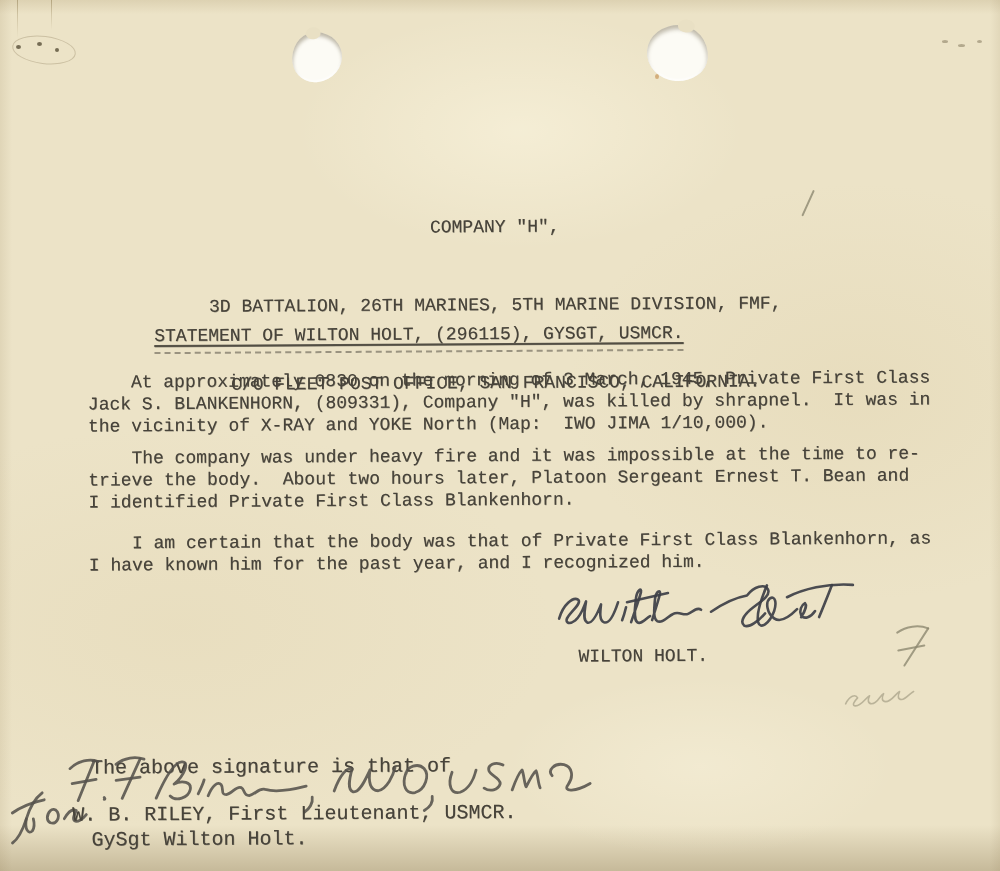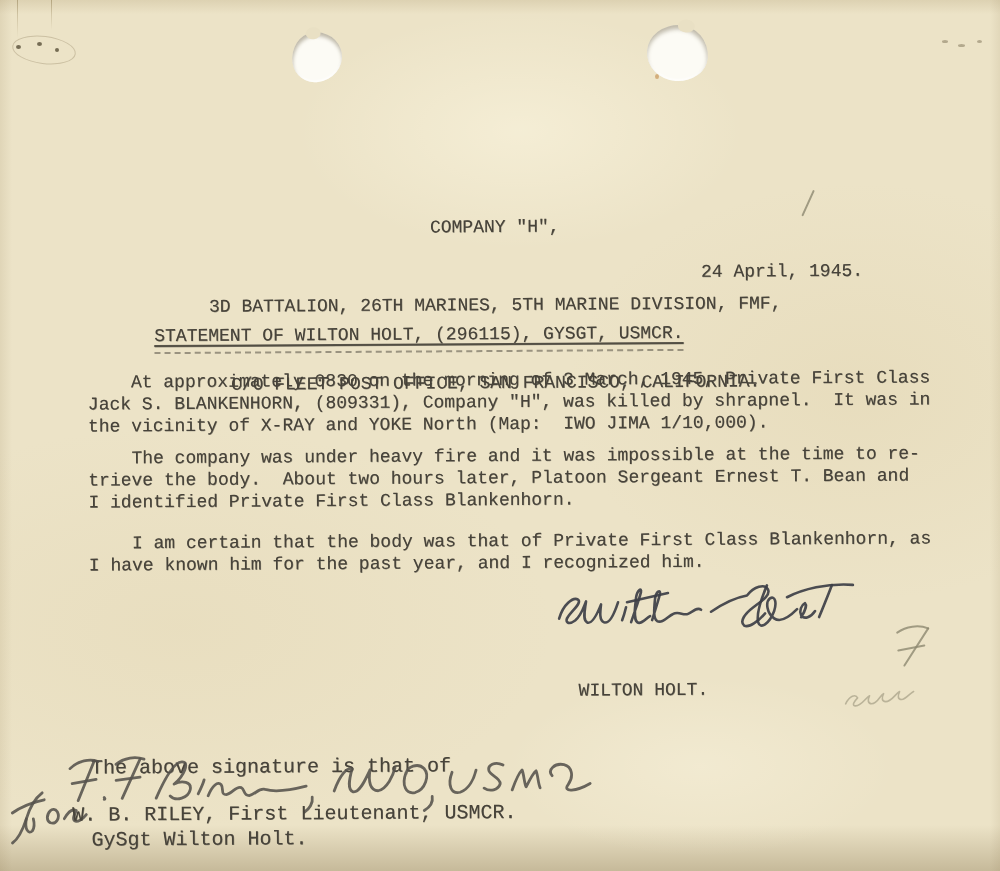--- a/index.html
+++ b/index.html
@@ -74,21 +74,20 @@
     <div class="abs type sz-body center" style="top:162px;left:-4px;">
       <div>COMPANY "H",</div>
       <div>3D BATTALION, 26TH MARINES, 5TH MARINE DIVISION, FMF,</div>
       <div>C/O FLEET POST OFFICE, SAN FRANCISCO, CALIFORNIA.</div>
     </div>
 
     <svg class="abs pencil" style="left:799px;top:189px;" width="20" height="32" viewBox="0 0 20 32" aria-label="/">
       <path d="M16,4 L5,28"></path>
     </svg>
 
-    <div class="abs type sz-body" style="left:702px;top:262px;">24 April, 1945.</div>
 
     <div class="abs type sz-body" style="left:90px;top:301px;">
       <span class="heading-outer"><span class="heading-inner">STATEMENT OF WILTON HOLT, (296115), GYSGT, USMCR.</span></span>
     </div>
 
     <div class="abs type sz-body" style="left:88px;top:369px;width:870px;">    At approximately 0830 on the morning of 3 March, 1945, Private First Class
 Jack S. BLANKENHORN, (809331), Company "H", was killed by shrapnel.  It was in
 the vicinity of X-RAY and YOKE North (Map:  IWO JIMA 1/10,000).</div>
     <div class="abs type sz-body" style="left:88px;top:445px;width:870px;">    The company was under heavy fire and it was impossible at the time to re-
 trieve the body.  About two hours later, Platoon Sergeant Ernest T. Bean and
@@ -102,21 +101,21 @@
       <path d="M80,44 C84,32 88,22 90,14 C91,9 86,12 85,20 C84,30 82,40 86,44 C90,47 95,40 99,38"></path>
       <path d="M101,42 C104,32 107,24 109,16 C110,11 105,13 104,21 C103,31 102,40 106,43 C111,46 117,38 122,36 C128,33 132,38 137,36 C142,34 146,29 150,32"></path>
       <path d="M76,24 L117,15"></path>
       <path d="M160,34 C172,26 184,20 196,18 C203,9 214,6 217,12 C220,18 210,24 202,30 C194,36 188,44 193,48 C198,51 208,43 214,36"></path>
       <path d="M216,8 C210,22 205,36 207,45 C209,52 218,47 223,34 C226,25 224,18 219,21 C214,25 216,36 223,41 C230,46 240,38 246,32"></path>
       <path d="M250,40 C254,34 256,28 254,26 C250,28 248,34 250,38 C253,43 260,40 264,34"></path>
       <path d="M268,40 C273,28 278,16 281,8"></path>
       <path d="M236,20 C252,12 276,6 302,8"></path>
     </svg>
 
-    <div class="abs type sz-body" style="left:577px;top:680px;">WILTON HOLT.</div>
+    <div class="abs type sz-body" style="left:577px;top:646px;">WILTON HOLT.</div>
 
     <svg class="abs pencil" style="left:886px;top:622px;" width="48" height="50" viewBox="0 0 48 50" aria-label="7">
       <path d="M10,13 C19,7 31,5 41,9"></path>
       <path d="M41,9 L17,46"></path>
       <path d="M11,31 L37,26"></path>
     </svg>
 
     <svg class="abs pencil-lt" style="left:840px;top:684px;" width="78" height="30" viewBox="0 0 78 30" aria-label="cese">
       <path d="M4,22 C8,14 14,12 16,16 C12,20 10,24 14,24 C20,24 24,16 28,14 C26,18 26,22 30,22 C36,22 38,14 42,12 C40,16 40,20 44,20 C50,20 54,12 58,10 C56,14 56,18 60,18 C64,18 68,12 72,10"></path>
     </svg>

